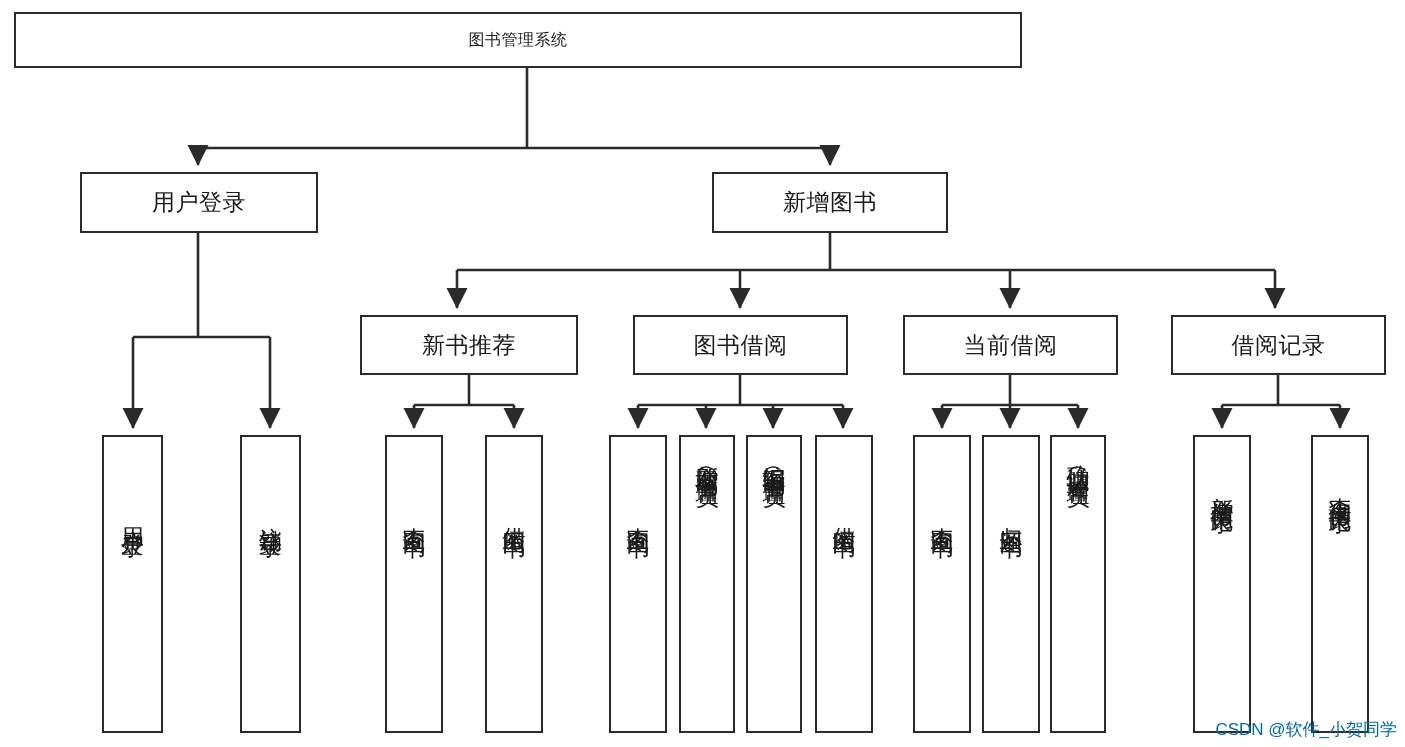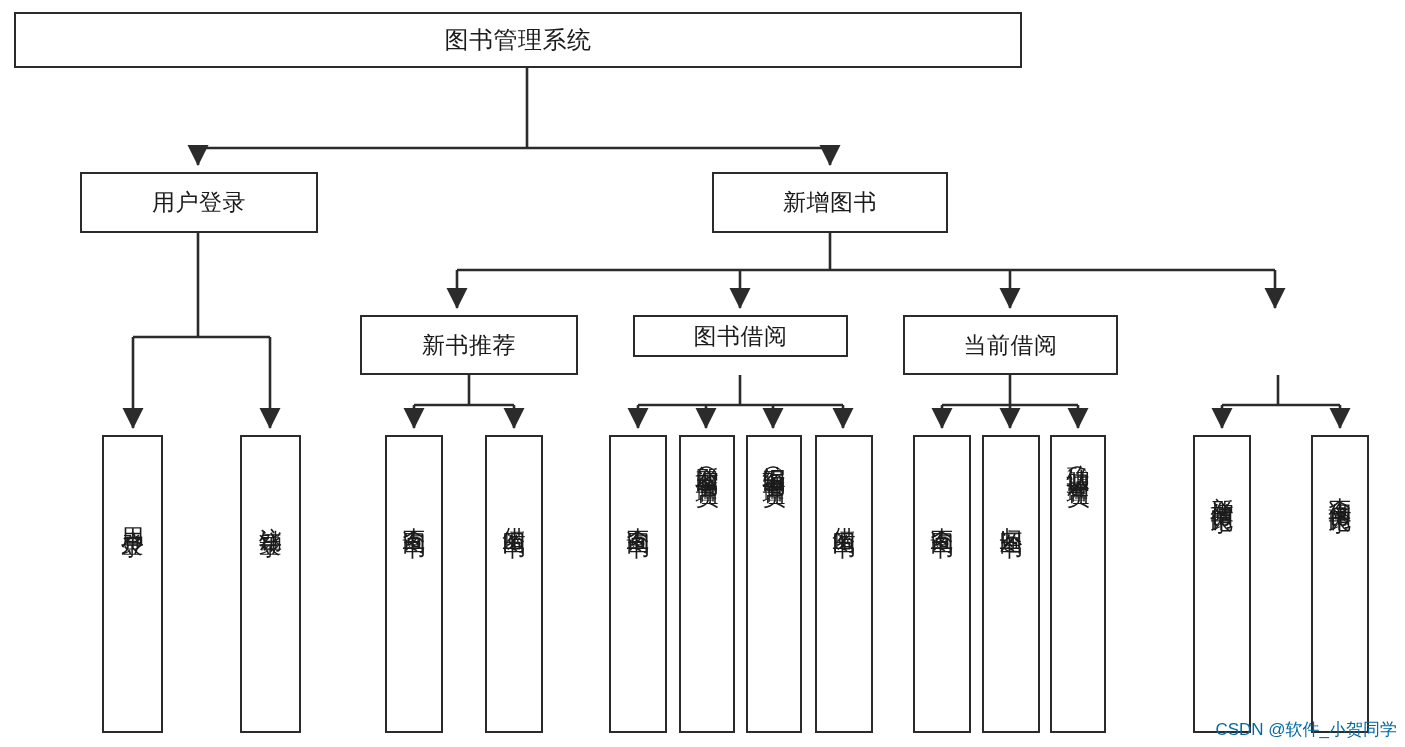--- a/index.html
+++ b/index.html
@@ -42,21 +42,21 @@
     letter-spacing: 0.5px;
     text-align: center;
     white-space: pre;
   }
   
   .node.h .label {
     font-size: 23px;
     writing-mode: horizontal-tb;
   }
   .node.root .label {
-    font-size: 24px;
+    font-size: 16px;
   }
   
   .node.v {
     align-items: flex-start;
     padding-top: 12px;
   }
   .node.v .label {
     font-size: 23px;
     writing-mode: vertical-rl;
     text-orientation: upright;
@@ -140,28 +140,31 @@
   </div>
 
   <div class="node h" style="left:712px; top:172px; width:236px; height:61px;">
     <span class="label">新增图书</span>
   </div>
 
   <div class="node h" style="left:360px; top:315px; width:218px; height:60px;">
     <span class="label">新书推荐</span>
   </div>
 
-  <div class="node h" style="left:633px; top:315px; width:215px; height:42px;">
+  <div class="node h" style="left:633px; top:315px; width:215px; height:60px;">
     <span class="label">图书借阅</span>
   </div>
 
   <div class="node h" style="left:903px; top:315px; width:215px; height:60px;">
     <span class="label">当前借阅</span>
   </div>
 
+  <div class="node h" style="left:1171px; top:315px; width:215px; height:60px;">
+    <span class="label">借阅记录</span>
+  </div>
 
   <div class="node v" style="left:102px; top:435px; width:61px; height:298px; padding-top:72px;">
     <span class="label">用户登录</span>
   </div>
 
   <div class="node v" style="left:240px; top:435px; width:61px; height:298px; padding-top:72px;">
     <span class="label">注销登录</span>
   </div>
 
   <div class="node v" style="left:385px; top:435px; width:58px; height:298px; padding-top:72px;">

